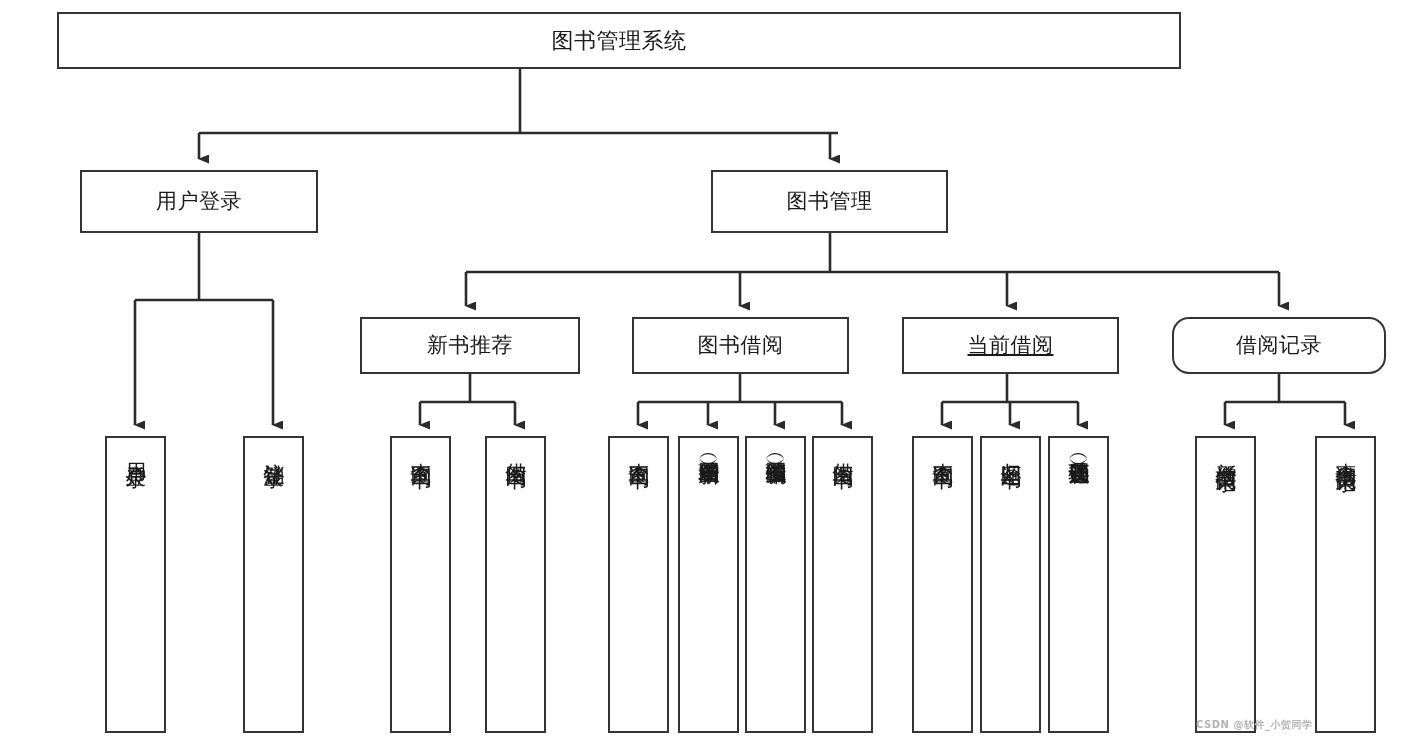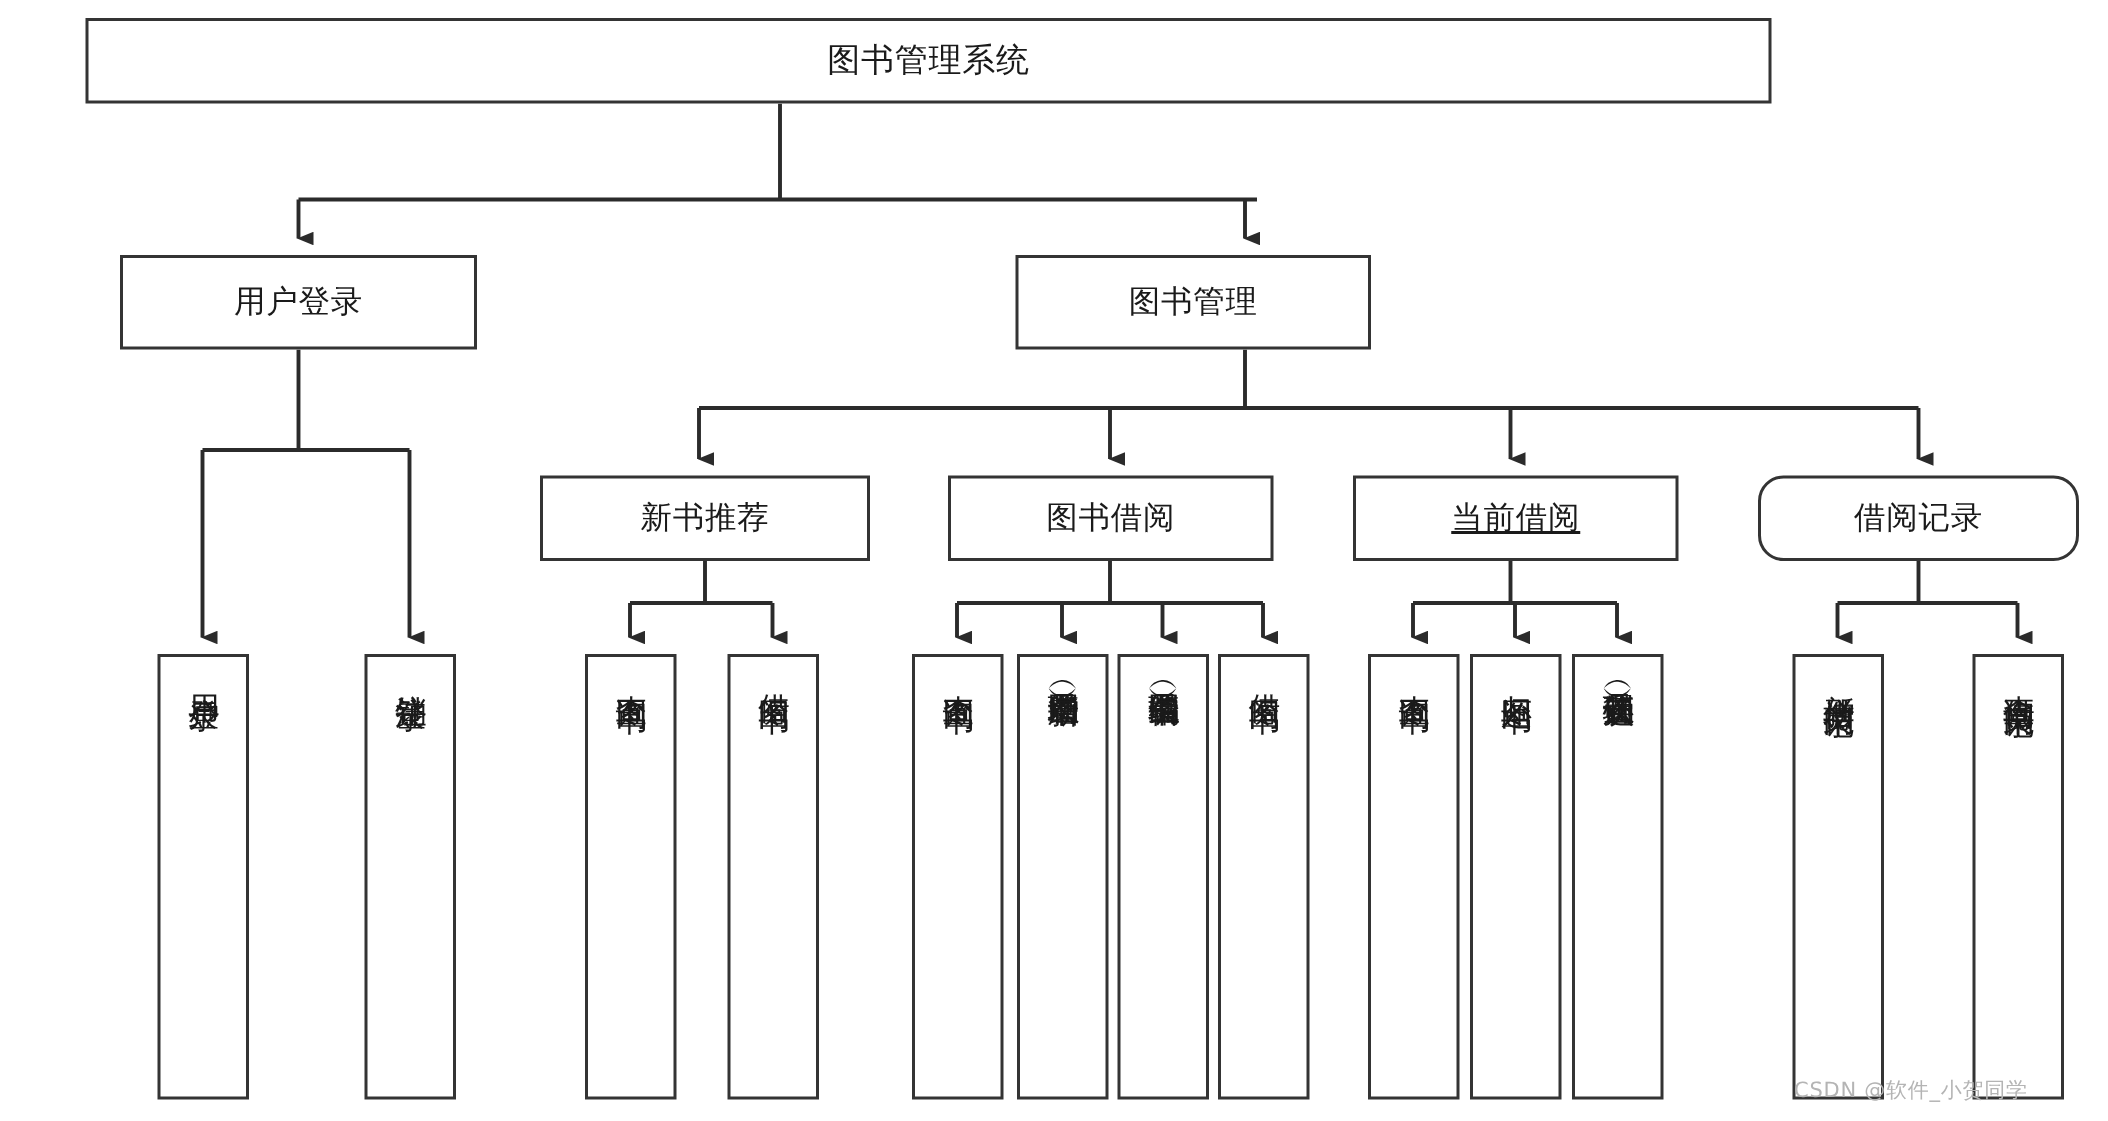--- a/index.html
+++ b/index.html
@@ -54,21 +54,21 @@
   }
   
   .lvl1 {
     top: 170px;
     height: 63px;
   }
   .lvl1 .node-label {
     font-size: 21px;
   }
   #node-user-login { left: 80px; width: 238px; }
-  #node-book-manage { left: 677px; width: 237px; }
+  #node-book-manage { left: 711px; width: 237px; }
   
   .lvl2 {
     top: 317px;
     height: 57px;
   }
   .lvl2 .node-label {
     font-size: 21px;
   }
   #node-new-book-rec { left: 360px; width: 220px; }
   #node-book-borrow { left: 632px; width: 217px; }
@@ -92,24 +92,25 @@
     white-space: nowrap;
   }
   .leaf.tall .node-label {
     font-size: 21px;
     letter-spacing: 0px;
   }
   #watermark {
     position: absolute;
     left: 1196px;
     top: 718px;
-    font-size: 14px;
+    font-size: 10px;
     color: #b4b4b4;
     white-space: nowrap;
     letter-spacing: 0.5px;
+    font-weight: bold;
   }
 </style>
 </head>
 <body>
 
 <div id="diagram-root">
 
   <svg id="edge-layer" viewBox="0 0 1405 747" xmlns="http://www.w3.org/2000/svg">
     <defs>
       <marker id="arrowhead" markerWidth="9" markerHeight="11" refX="4.5" refY="10" orient="auto" markerUnits="userSpaceOnUse">

